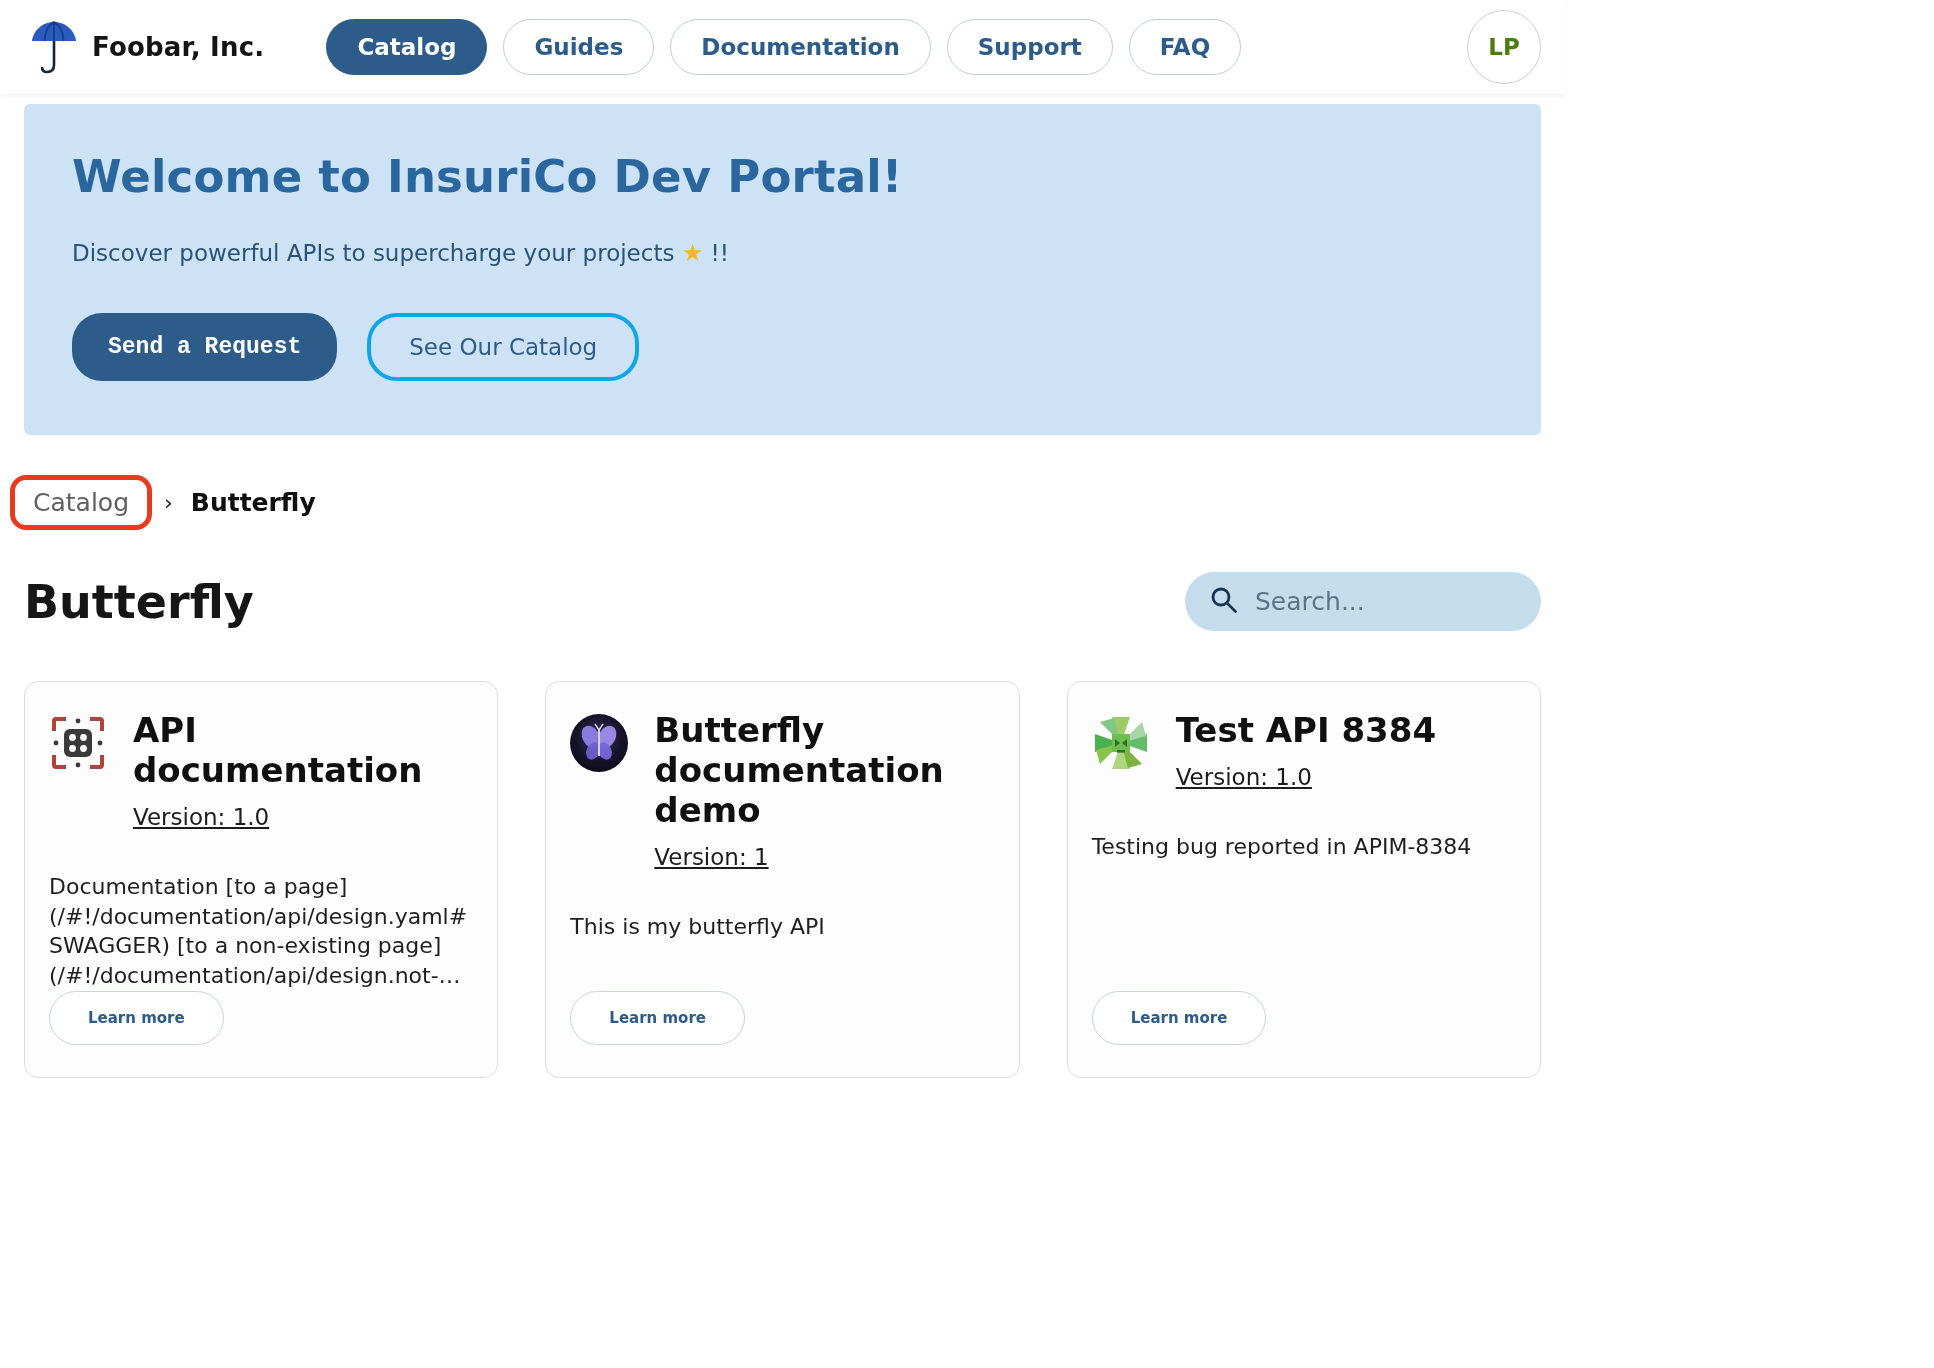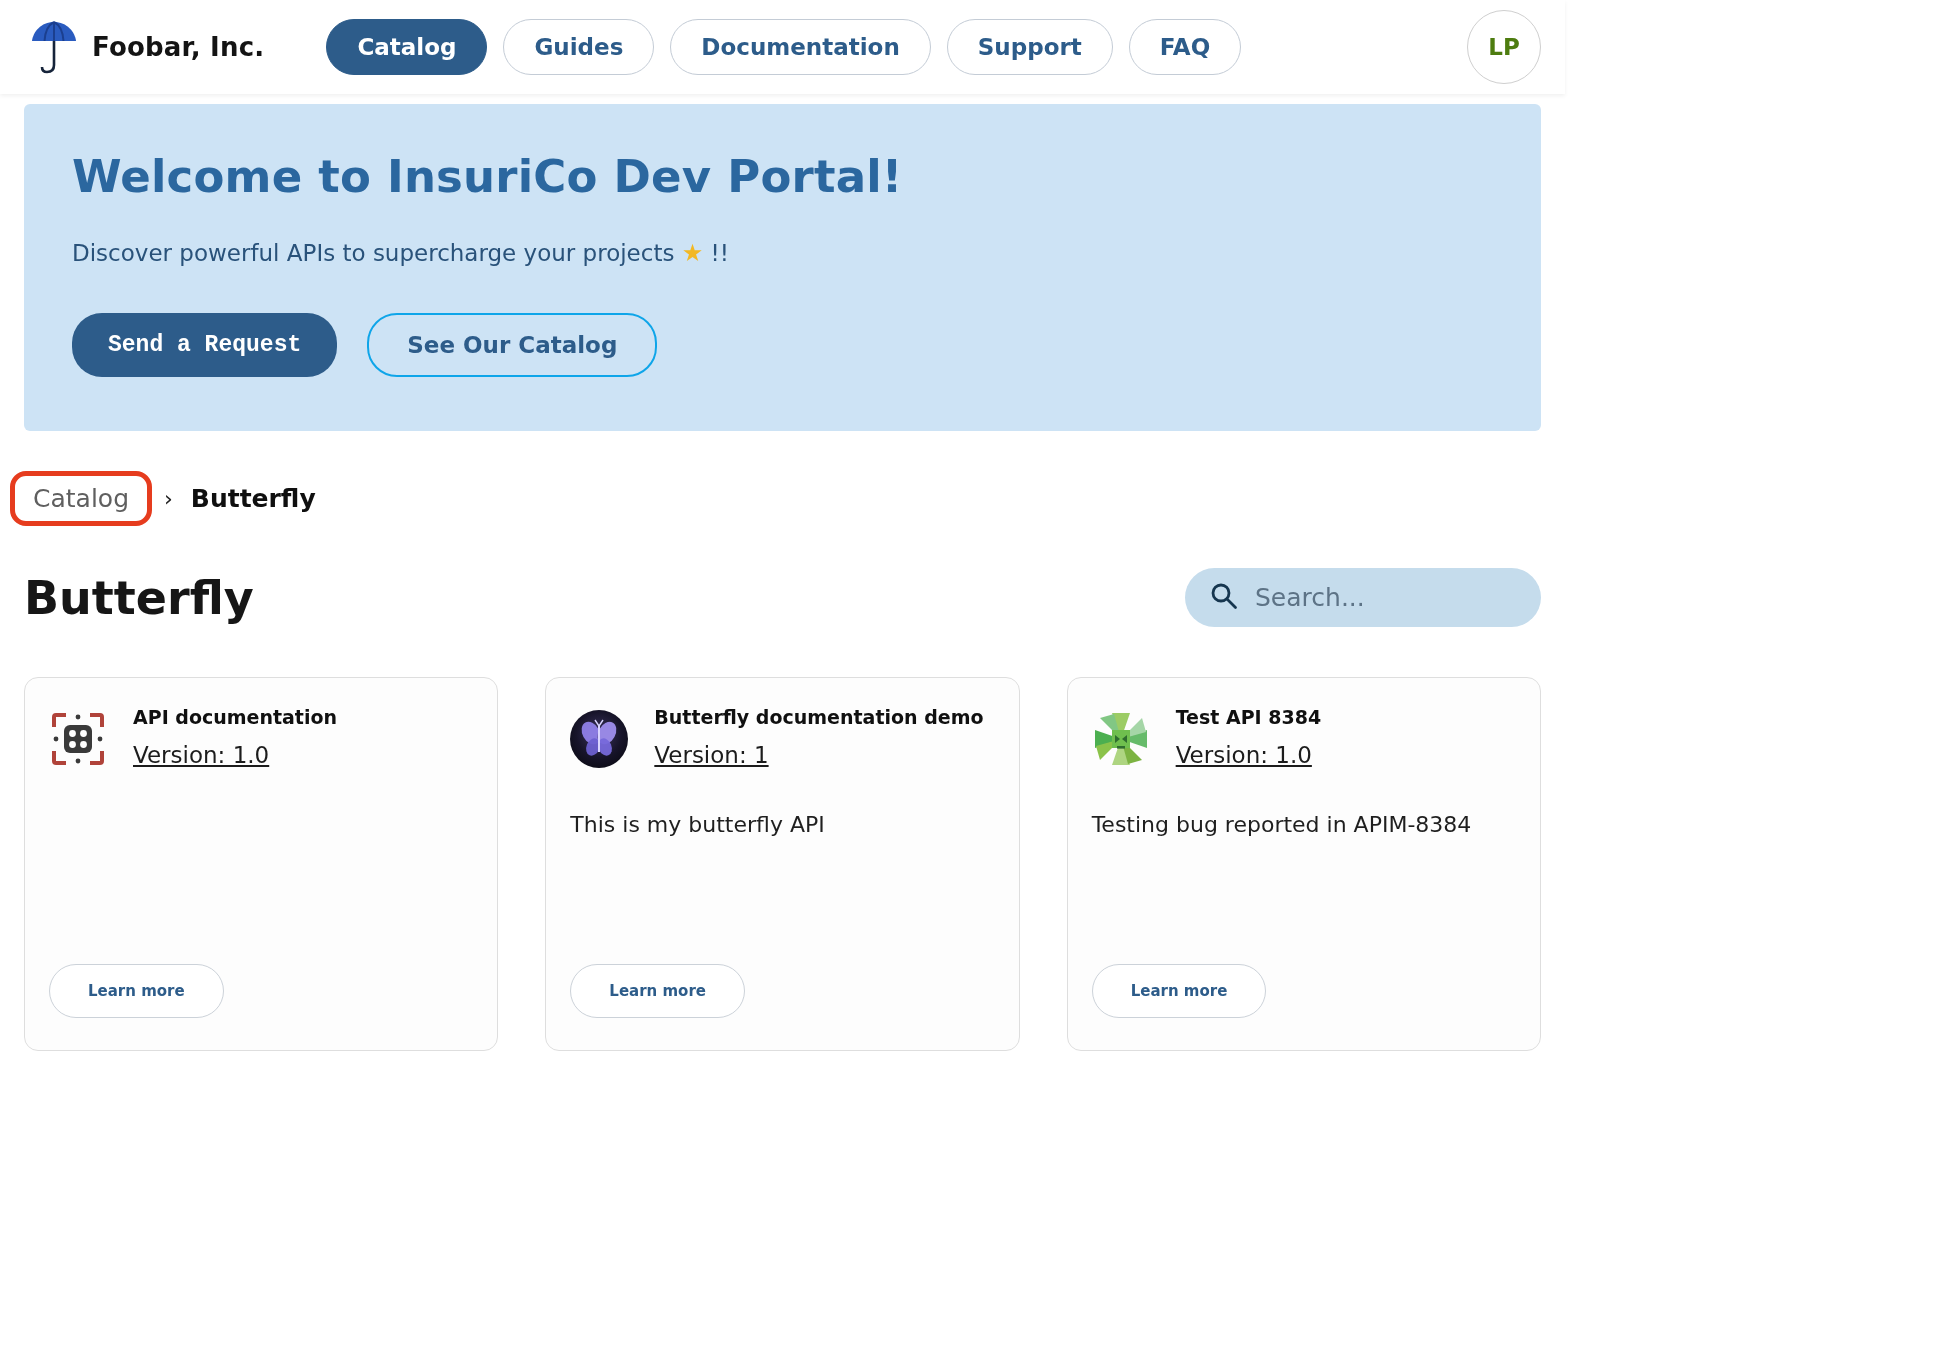--- a/index.html
+++ b/index.html
@@ -41,22 +41,22 @@
   .hero h1 { font-size: 45px; font-weight: 600; color: #2b679f; letter-spacing: 0.2px; }
   .hero .subtitle { margin-top: 36px; font-size: 23px; color: #29527a; }
   .hero .star { color: #f2b824; font-size: 24px; }
   .hero .btn-row { margin-top: 46px; display: flex; gap: 30px; }
   .btn-primary {
     background: #2d5c8a; color: #fff; border: none; border-radius: 30px;
     padding: 17px 36px; font-size: 23px; font-weight: 600; cursor: pointer;
     font-family: Liberation Mono, monospace;
   }
   .btn-secondary {
-    background: transparent; color: #2d5c8a; border: 2px solid #0ea5e9; border-radius: 30px;
-    padding: 17px 38px; font-size: 23px; font-weight: 700; cursor: pointer;
+    background: transparent; color: #2d5c8a; border: 4px solid #0ea5e9; border-radius: 30px;
+    padding: 17px 38px; font-size: 23px; font-weight: 400; cursor: pointer;
     font-family: inherit;
   }
 
   
   .breadcrumb { display: flex; align-items: center; margin: 40px 24px 0 10px; }
   .annot {
     display: inline-block; border: 5px solid #e63c1e; border-radius: 16px;
     padding: 8px 18px;
   }
   .crumb-link { color: #5f5f5f; font-size: 25px; text-decoration: none; cursor: pointer; }
@@ -84,21 +84,21 @@
     margin: 50px 24px 0 24px;
     display: grid; grid-template-columns: repeat(3, 1fr); gap: 47px;
   }
   .card {
     border: 1px solid #dedede; border-radius: 14px; background: #fdfdfd;
     min-height: 374px; padding: 28px 24px 32px 24px;
     display: flex; flex-direction: column;
   }
   .card-head { display: flex; align-items: flex-start; gap: 26px; }
   .card-icon { width: 58px; height: 58px; flex: 0 0 58px; margin-top: 4px; }
-  .card-title { font-size: 19px; font-weight: 600; color: #101010; }
+  .card-title { font-size: 34px; font-weight: 600; color: #101010; }
   .card-version { margin-top: 14px; font-size: 23px; color: #1c1c1c; text-decoration: underline; }
   .card-desc {
     margin-top: 42px; font-size: 22px; color: #1f1f1f; line-height: 1.35;
     overflow-wrap: anywhere; max-width: 420px;
   }
   .btn-learn {
     margin-top: auto; align-self: flex-start;
     background: #fff; color: #2d5c8a; border: 1px solid #ccd2d9; border-radius: 32px;
     padding: 17px 38px; font-size: 15px; font-weight: 600; cursor: pointer;
     font-family: inherit;
@@ -178,20 +178,21 @@
             <circle cx="34.5" cy="23.5" r="3.4" fill="#ffffff"></circle>
             <circle cx="23.5" cy="34.5" r="3.4" fill="#ffffff"></circle>
             <circle cx="34.5" cy="34.5" r="3.4" fill="#ffffff"></circle>
           </svg>
         </span>
         <div>
           <div class="card-title">API documentation</div>
           <div class="card-version">Version: 1.0</div>
         </div>
       </div>
+      <div class="card-desc">Documentation [to a page] (/#!/documentation/api/design.yaml#SWAGGER) [to a non-existing page] (/#!/documentation/api/design.not-…</div>
       <button class="btn-learn">Learn more</button>
     </div>
 
     <div class="card">
       <div class="card-head">
         <span class="card-icon">
           <svg viewBox="0 0 58 58" width="58" height="58">
             <defs>
               <radialGradient id="bfly-bg" cx="50%" cy="42%" r="65%">
                 <stop offset="0%" stop-color="#3c3560"></stop>

